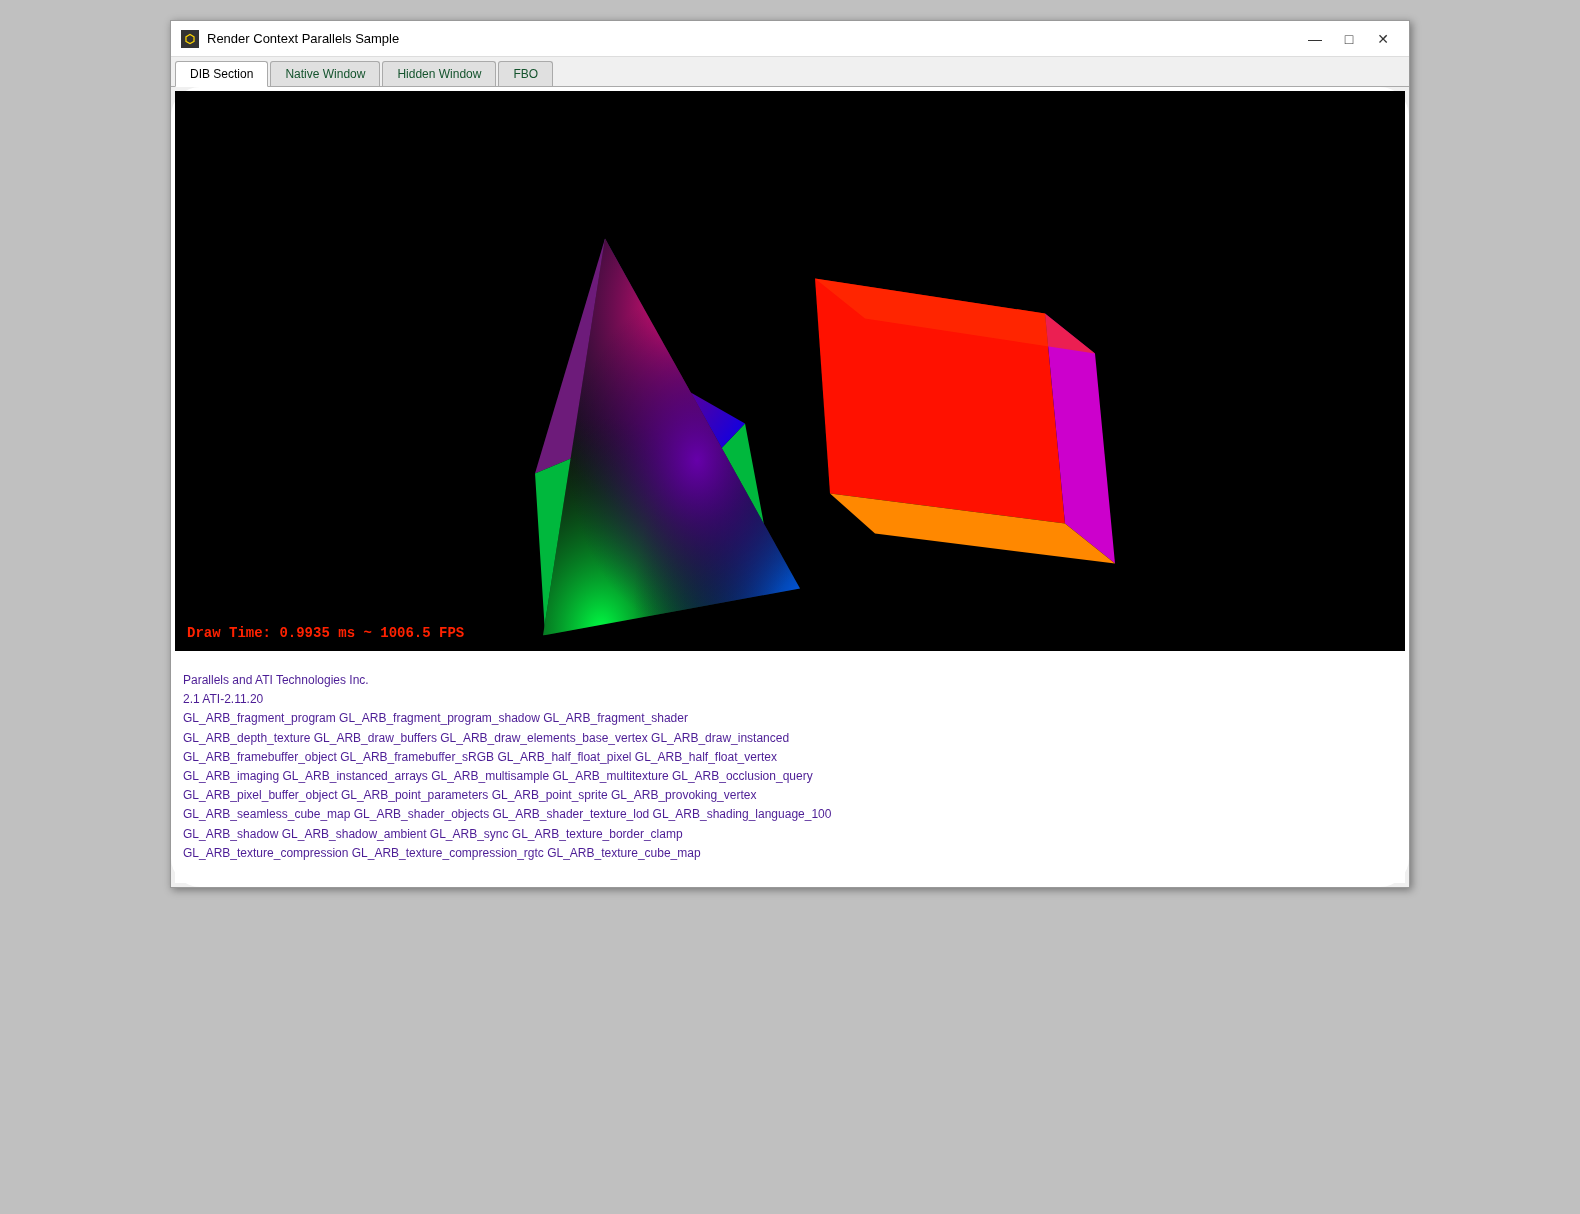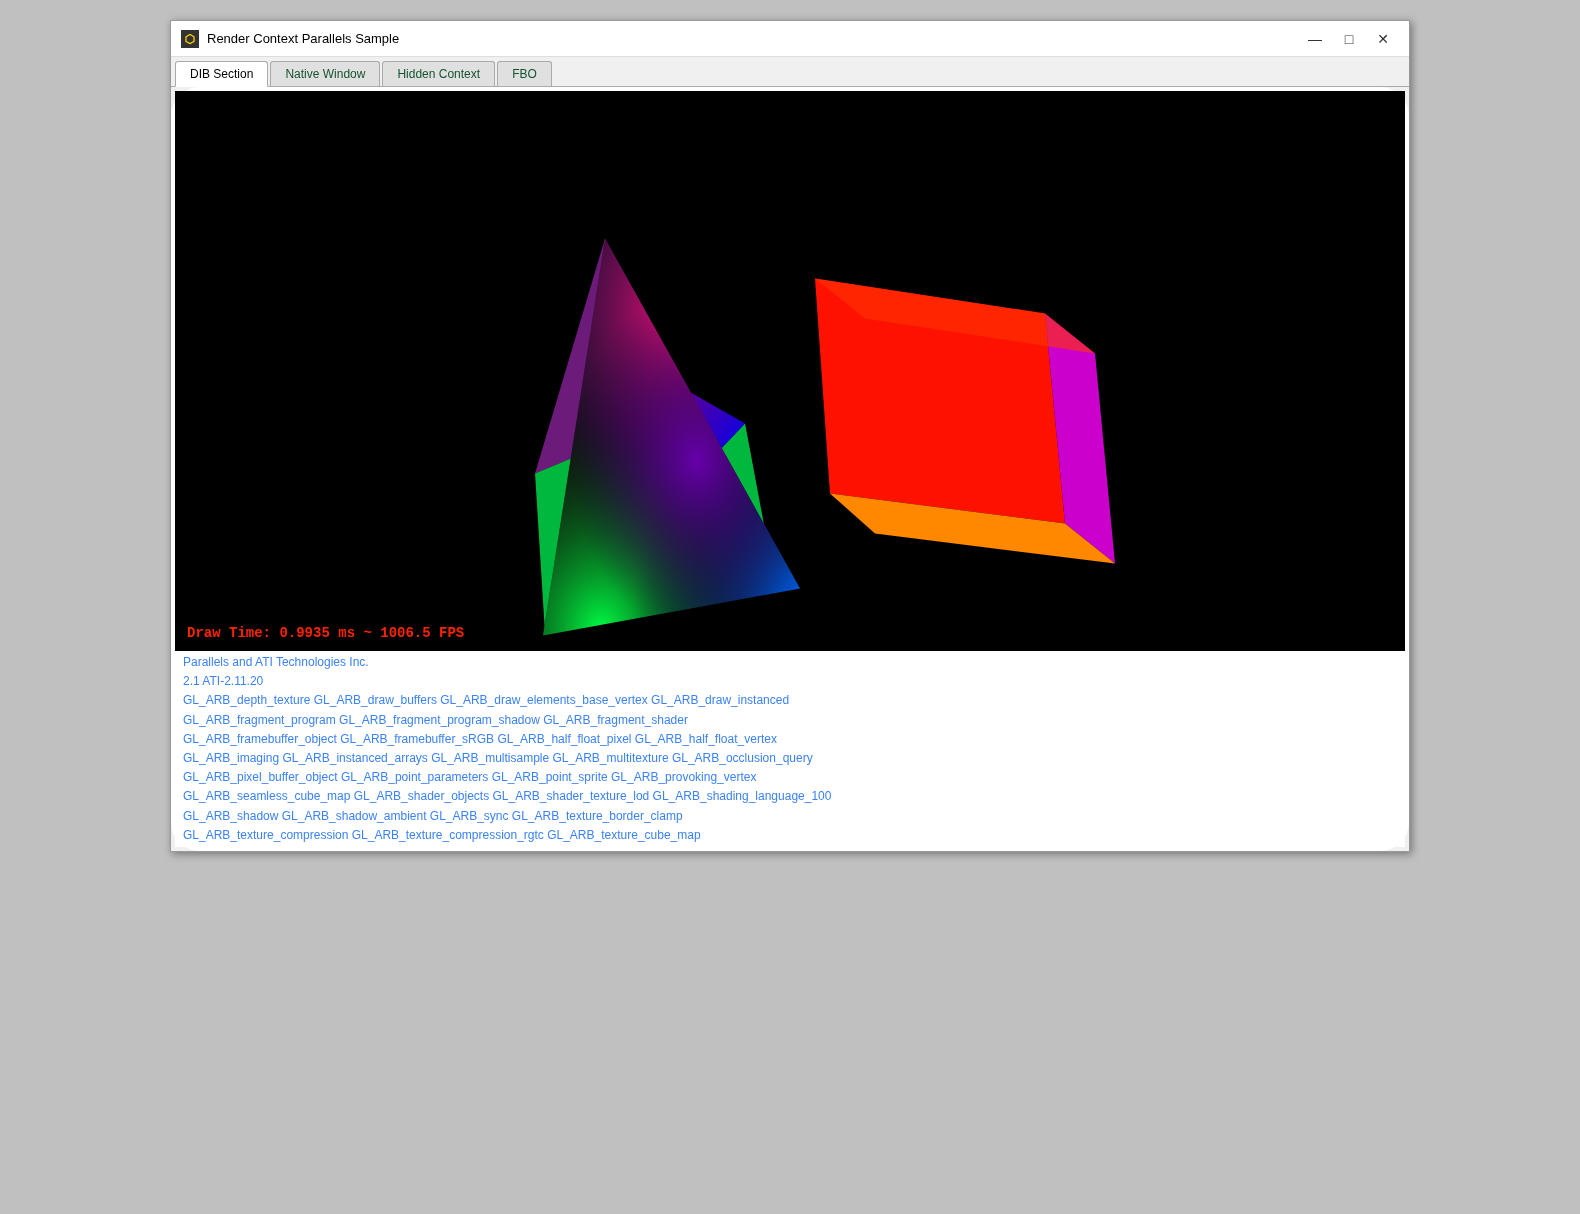--- a/index.html
+++ b/index.html
@@ -109,25 +109,25 @@
       font-family: 'Courier New', monospace;
       font-size: 14px;
       font-weight: bold;
     }
     
     .gl-canvas {
       width: 100%;
       height: 100%;
     }
     .info-section {
-      padding: 2px 8px;
+      padding: 20px 8px;
       background: #fff;
       font-size: 12px;
       line-height: 1.6;
-      color: #3b82f6;
+      color: #4c1d95;
     }
     .info-line {
       display: block;
     }
     .window-outer {
       position: relative;
     }
   </style>
 </head>
 <body>
@@ -144,21 +144,21 @@
     <div class="title-bar-controls">
       <button class="title-btn">—</button>
       <button class="title-btn">□</button>
       <button class="title-btn close">✕</button>
     </div>
   </div>
 
   <div class="tab-bar">
     <div class="tab active">DIB Section</div>
     <div class="tab">Native Window</div>
-    <div class="tab">Hidden Context</div>
+    <div class="tab">Hidden Window</div>
     <div class="tab">FBO</div>
   </div>
 
   <div class="content-area">
 
     <div class="canvas-area">
       <svg class="gl-canvas" viewBox="0 0 1230 555" xmlns="http://www.w3.org/2000/svg">
 
         <defs>
           <linearGradient id="triGrad" x1="0%" y1="0%" x2="100%" y2="100%">
@@ -242,22 +242,22 @@
         <polygon points="640,185 870,220 920,260 690,225" fill="#ff3300" opacity="0.6"></polygon>
       </svg>
 
       
       <div class="fps-overlay">Draw Time: 0.9935 ms ~ 1006.5 FPS</div>
     </div>
 
     <div class="info-section">
       <span class="info-line">Parallels and ATI Technologies Inc.</span>
       <span class="info-line">2.1 ATI-2.11.20</span>
+      <span class="info-line">GL_ARB_fragment_program GL_ARB_fragment_program_shadow GL_ARB_fragment_shader</span>
       <span class="info-line">GL_ARB_depth_texture GL_ARB_draw_buffers GL_ARB_draw_elements_base_vertex GL_ARB_draw_instanced</span>
-      <span class="info-line">GL_ARB_fragment_program GL_ARB_fragment_program_shadow GL_ARB_fragment_shader</span>
       <span class="info-line">GL_ARB_framebuffer_object GL_ARB_framebuffer_sRGB GL_ARB_half_float_pixel GL_ARB_half_float_vertex</span>
       <span class="info-line">GL_ARB_imaging GL_ARB_instanced_arrays GL_ARB_multisample GL_ARB_multitexture GL_ARB_occlusion_query</span>
       <span class="info-line">GL_ARB_pixel_buffer_object GL_ARB_point_parameters GL_ARB_point_sprite GL_ARB_provoking_vertex</span>
       <span class="info-line">GL_ARB_seamless_cube_map GL_ARB_shader_objects GL_ARB_shader_texture_lod GL_ARB_shading_language_100</span>
       <span class="info-line">GL_ARB_shadow GL_ARB_shadow_ambient GL_ARB_sync GL_ARB_texture_border_clamp</span>
       <span class="info-line">GL_ARB_texture_compression GL_ARB_texture_compression_rgtc GL_ARB_texture_cube_map</span>
     </div>
   </div>
 </div>
 

